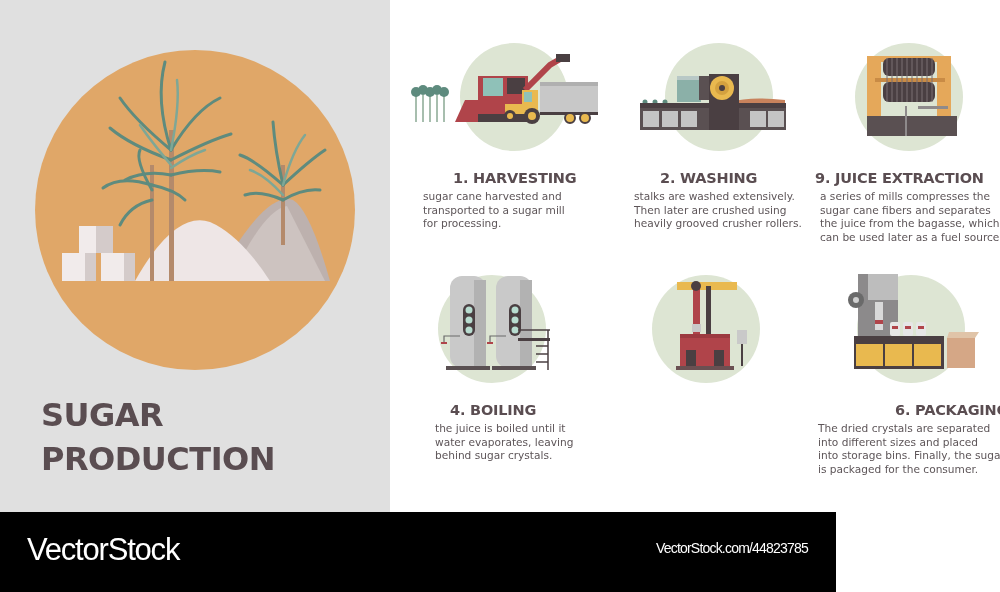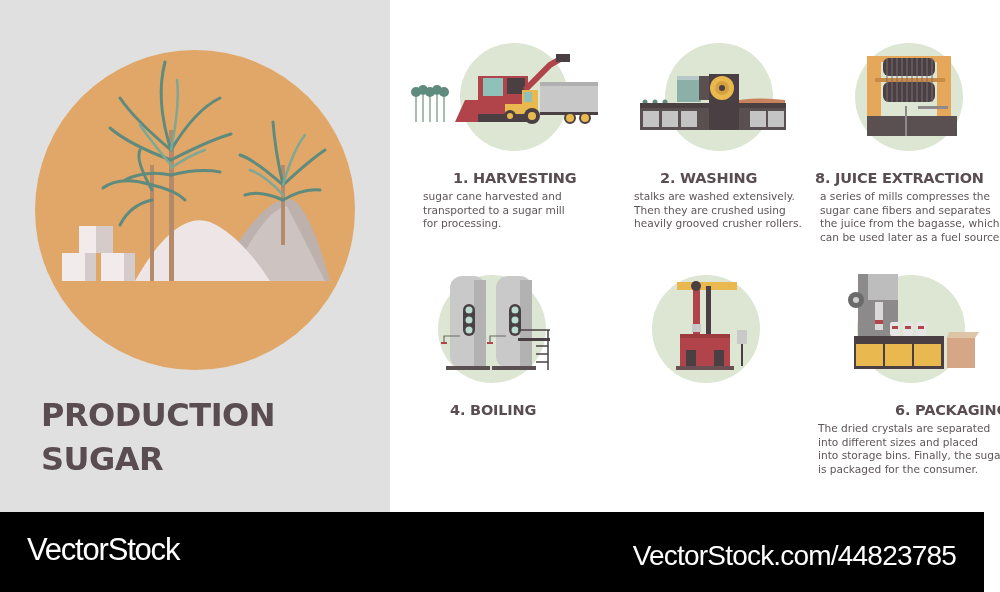--- a/index.html
+++ b/index.html
@@ -12,23 +12,23 @@
   .main-title { position: absolute; left: 41px; top: 393px; font-family: "DejaVu Sans", sans-serif; font-weight: bold; font-size: 32px; line-height: 44px; color: #5a4d51; letter-spacing: -0.5px; }
 
   .right-panel { position: absolute; left: 390px; top: 0; width: 551px; height: 512px; background: #ffffff; }
 
   .step { position: absolute; width: 200px; }
   .step .illus { position: absolute; left: 0; top: 0; width: 200px; height: 120px; }
   .step .bgcircle { position: absolute; width: 108px; height: 108px; border-radius: 50%; background: #dde5d3; }
   .step-title { position: absolute; font-weight: bold; font-size: 14.5px; color: #5a4d51; white-space: nowrap; letter-spacing: -0.2px; }
   .step-desc { position: absolute; font-size: 10.6px; line-height: 13.6px; color: #5d5558; white-space: pre-line; }
 
-  .footer { position: absolute; left: 0; top: 512px; width: 984px; height: 80px; background: #000000; }
+  .footer { position: absolute; left: 0; top: 512px; width: 836px; height: 80px; background: #000000; }
   .brand { position: absolute; left: 27px; top: 20px; font-family: "Liberation Sans", sans-serif; font-size: 31px; color: #ffffff; letter-spacing: -1.2px; }
-  .brand-url { position: absolute; right: 28px; top: 28px; font-family: "Liberation Sans", sans-serif; font-size: 28px; color: #ffffff; letter-spacing: -0.8px; }
+  .brand-url { position: absolute; right: 28px; top: 28px; font-family: "Liberation Sans", sans-serif; font-size: 14px; color: #ffffff; letter-spacing: -0.8px; }
 </style>
 </head>
 <body>
 
 <div class="left-panel">
   <div class="hero-circle">
     <svg width="320" height="320" viewBox="0 0 320 320">
 
       <path d="M180 231 Q230 140 258 150 Q275 160 295 231 Z" fill="#bdb1ae"></path>
       <path d="M195 231 Q228 160 252 156 L290 231 Z" fill="#cdc3c0"></path>
@@ -71,22 +71,22 @@
         <path d="M248 150 Q225 140 210 145"></path>
         <path d="M248 150 Q268 138 285 140"></path>
       </g>
       <g stroke="#7ea796" stroke-width="2.5" fill="none" stroke-linecap="round">
         <path d="M248 135 Q258 100 270 85"></path>
         <path d="M248 145 Q230 125 215 120"></path>
       </g>
     </svg>
   </div>
   <div class="main-title">
+    <div>SUGAR</div>
     <div>PRODUCTION</div>
-    <div>SUGAR</div>
   </div>
 </div>
 
 <div class="right-panel">
 
   <div class="step" style="left:20px; top:40px; height:200px;">
     <div class="bgcircle" style="left:50px; top:3px;"></div>
     <svg class="illus" viewBox="0 0 200 120">
       <g stroke="#8aa893" stroke-width="1.5">
         <line x1="6" y1="55" x2="6" y2="82"></line>
@@ -149,21 +149,21 @@
           <rect x="130" y="71" width="16" height="16"></rect>
         <rect x="148" y="71" width="16" height="16"></rect>
       </g>
       <rect x="89" y="34" width="30" height="56" fill="#4a3f42"></rect>
       <circle cx="102" cy="48" r="12" fill="#e9b94f"></circle>
       <circle cx="102" cy="48" r="7" fill="#d4a13f"></circle>
       <circle cx="102" cy="48" r="3" fill="#4a3f42"></circle>
     </svg>
     <div class="step-title" style="left:40px; top:130px;">2. WASHING</div>
     <div class="step-desc" style="left:14px; top:150px;">stalks are washed extensively.
-Then they are crushed using
+Then later are crushed using
 heavily grooved crusher rollers.</div>
   </div>
 
   <div class="step" style="left:425px; top:40px; height:210px; width:190px;">
     <div class="bgcircle" style="left:40px; top:3px;"></div>
     <svg class="illus" viewBox="0 0 200 120">
       <rect x="52" y="16" width="14" height="60" fill="#e5a85a"></rect>
       <rect x="122" y="16" width="14" height="60" fill="#e5a85a"></rect>
       <rect x="66" y="16" width="56" height="6" fill="#e5a85a"></rect>
       <rect x="60" y="38" width="70" height="4" fill="#c98b45"></rect>
@@ -180,21 +180,21 @@
           <line x1="97" y1="18" x2="97" y2="62"></line>
         <line x1="102" y1="18" x2="102" y2="62"></line>
           <line x1="107" y1="18" x2="107" y2="62"></line>
         <line x1="112" y1="18" x2="112" y2="62"></line>
           <line x1="117" y1="18" x2="117" y2="62"></line>
       </g>
       <rect x="103" y="66" width="30" height="3" fill="#8e8a8b"></rect>
       <rect x="52" y="76" width="90" height="20" fill="#5a5052"></rect>
       <rect x="90" y="66" width="2" height="30" fill="#8e8a8b"></rect>
     </svg>
-    <div class="step-title" style="left:0px; top:130px;">8. JUICE EXTRACTION</div>
+    <div class="step-title" style="left:0px; top:130px;">9. JUICE EXTRACTION</div>
     <div class="step-desc" style="left:5px; top:150px;">a series of mills compresses the
 sugar cane fibers and separates
 the juice from the bagasse, which
 can be used later as a fuel source.</div>
   </div>
 
   <div class="step" style="left:20px; top:270px; height:200px;">
     <div class="bgcircle" style="left:28px; top:5px;"></div>
     <svg class="illus" viewBox="0 0 200 120">
       <rect x="40" y="6" width="36" height="92" rx="12" fill="#c9c9c9"></rect>
@@ -222,20 +222,23 @@
           <line x1="126" y1="84" x2="138" y2="84"></line>
         <line x1="126" y1="92" x2="138" y2="92"></line>
           <line x1="108" y1="60" x2="140" y2="60"></line>
       </g>
       <path d="M34 74 L34 66 L50 66" stroke="#6a6a6a" stroke-width="1.2" fill="none"></path>
       <path d="M80 74 L80 66 L96 66" stroke="#6a6a6a" stroke-width="1.2" fill="none"></path>
       <rect x="31" y="72" width="6" height="2" fill="#b0444a"></rect>
       <rect x="77" y="72" width="6" height="2" fill="#b0444a"></rect>
     </svg>
     <div class="step-title" style="left:40px; top:132px;">4. BOILING</div>
+    <div class="step-desc" style="left:25px; top:152px;">the juice is boiled until it
+water evaporates, leaving
+behind sugar crystals.</div>
   </div>
 
   <div class="step" style="left:230px; top:270px; height:200px;">
     <div class="bgcircle" style="left:32px; top:5px;"></div>
     <svg class="illus" viewBox="0 0 200 120">
       <rect x="57" y="12" width="60" height="8" fill="#e9b94f"></rect>
       <rect x="73" y="16" width="7" height="48" fill="#b0444a"></rect>
       <circle cx="76" cy="16" r="5" fill="#4a3f42"></circle>
       <rect x="86" y="16" width="5" height="48" fill="#4a3f42"></rect>
       <rect x="72" y="54" width="9" height="8" fill="#c9c9c9"></rect>

